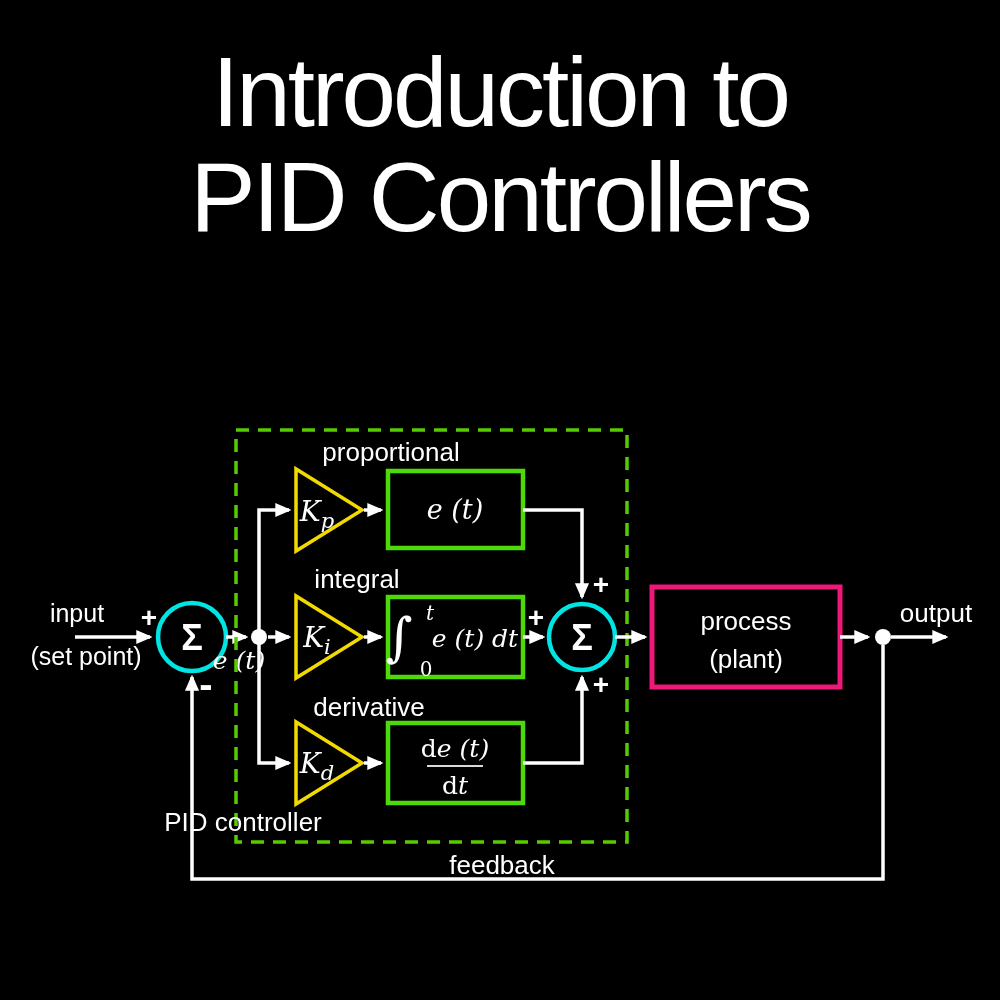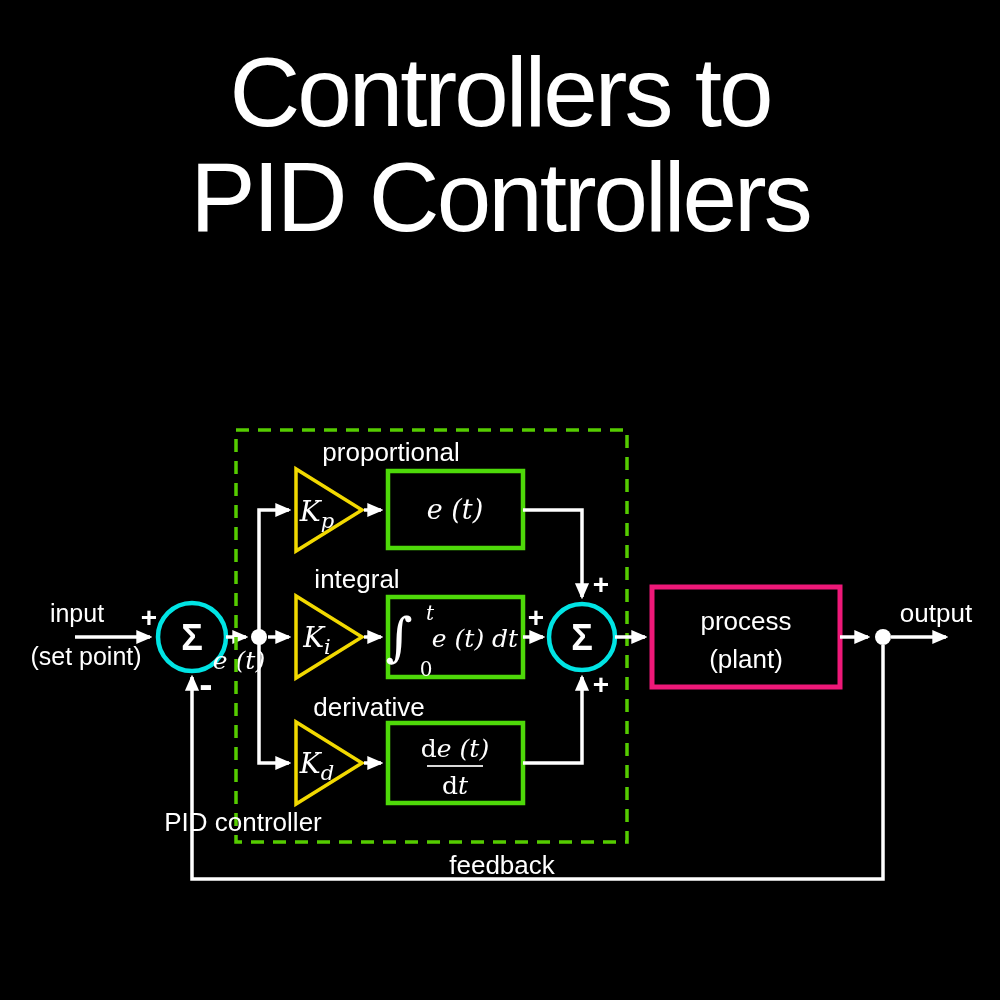--- a/index.html
+++ b/index.html
@@ -27,21 +27,21 @@
   .sigma{font-family:"Liberation Sans",sans-serif;font-size:36px;font-weight:600;text-anchor:middle;}
   .math{font-family:"DejaVu Serif",serif;font-style:italic;text-anchor:middle;}
   .mroman{font-style:normal;}
 </style>
 </head>
 <body>
 
 <div class="slide">
 
   <div class="title">
-    <div>Controllers to</div>
+    <div>Introduction to</div>
     <div>PID Controllers</div>
   </div>
 
   <svg class="diagram" viewBox="0 0 1000 1000">
     <defs>
       <marker id="ah" viewBox="0 0 10 10" refX="8.5" refY="5" markerWidth="4.6" markerHeight="4.6" orient="auto-start-reverse">
         <path d="M0,0.6 L10,5 L0,9.4 z" fill="#ffffff"></path>
       </marker>
     </defs>
 

